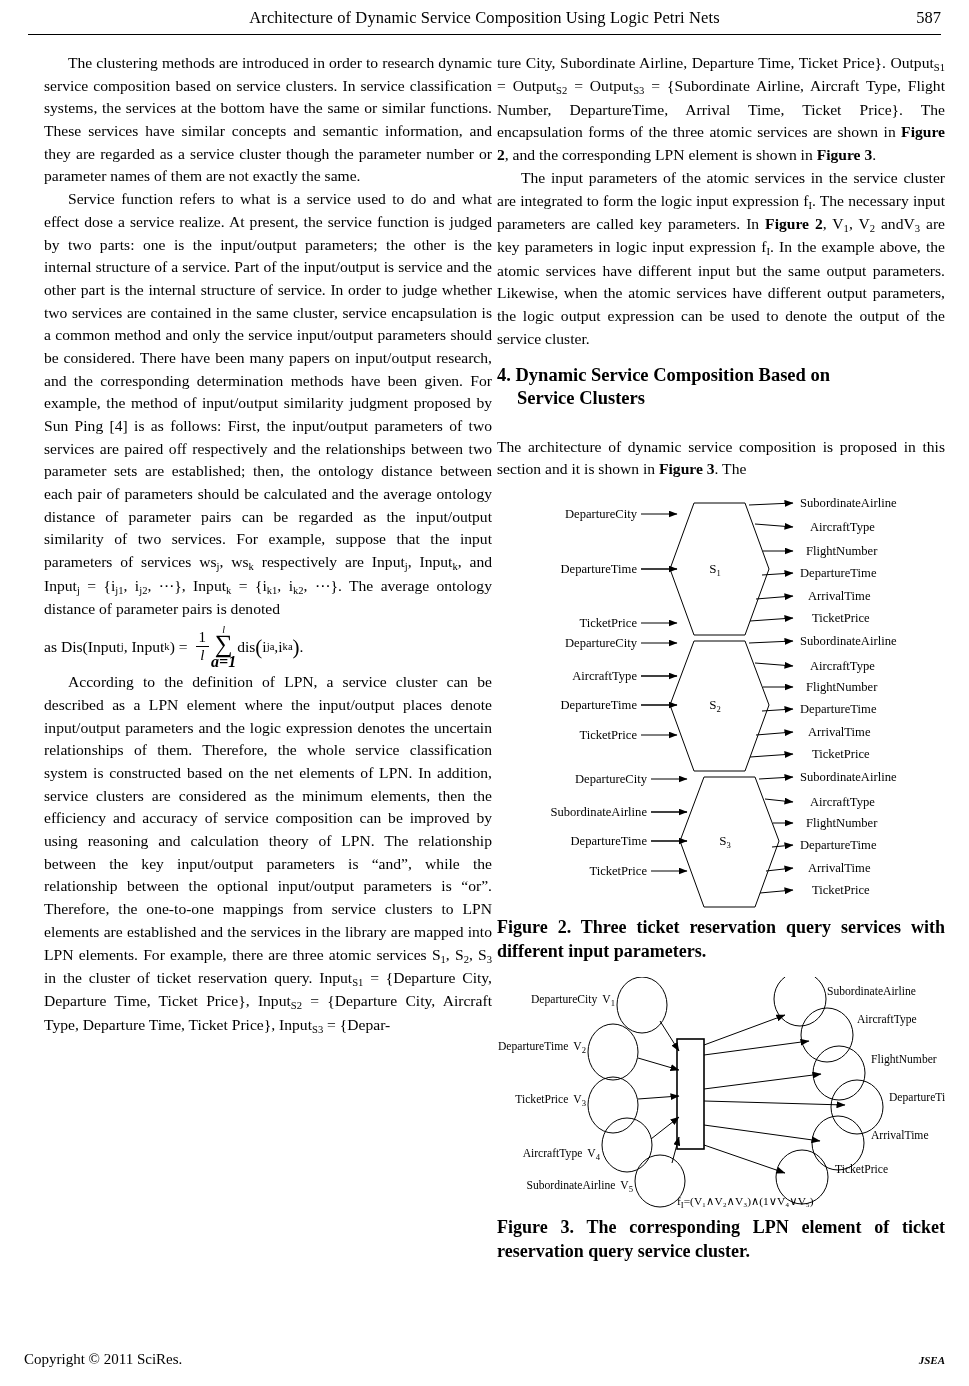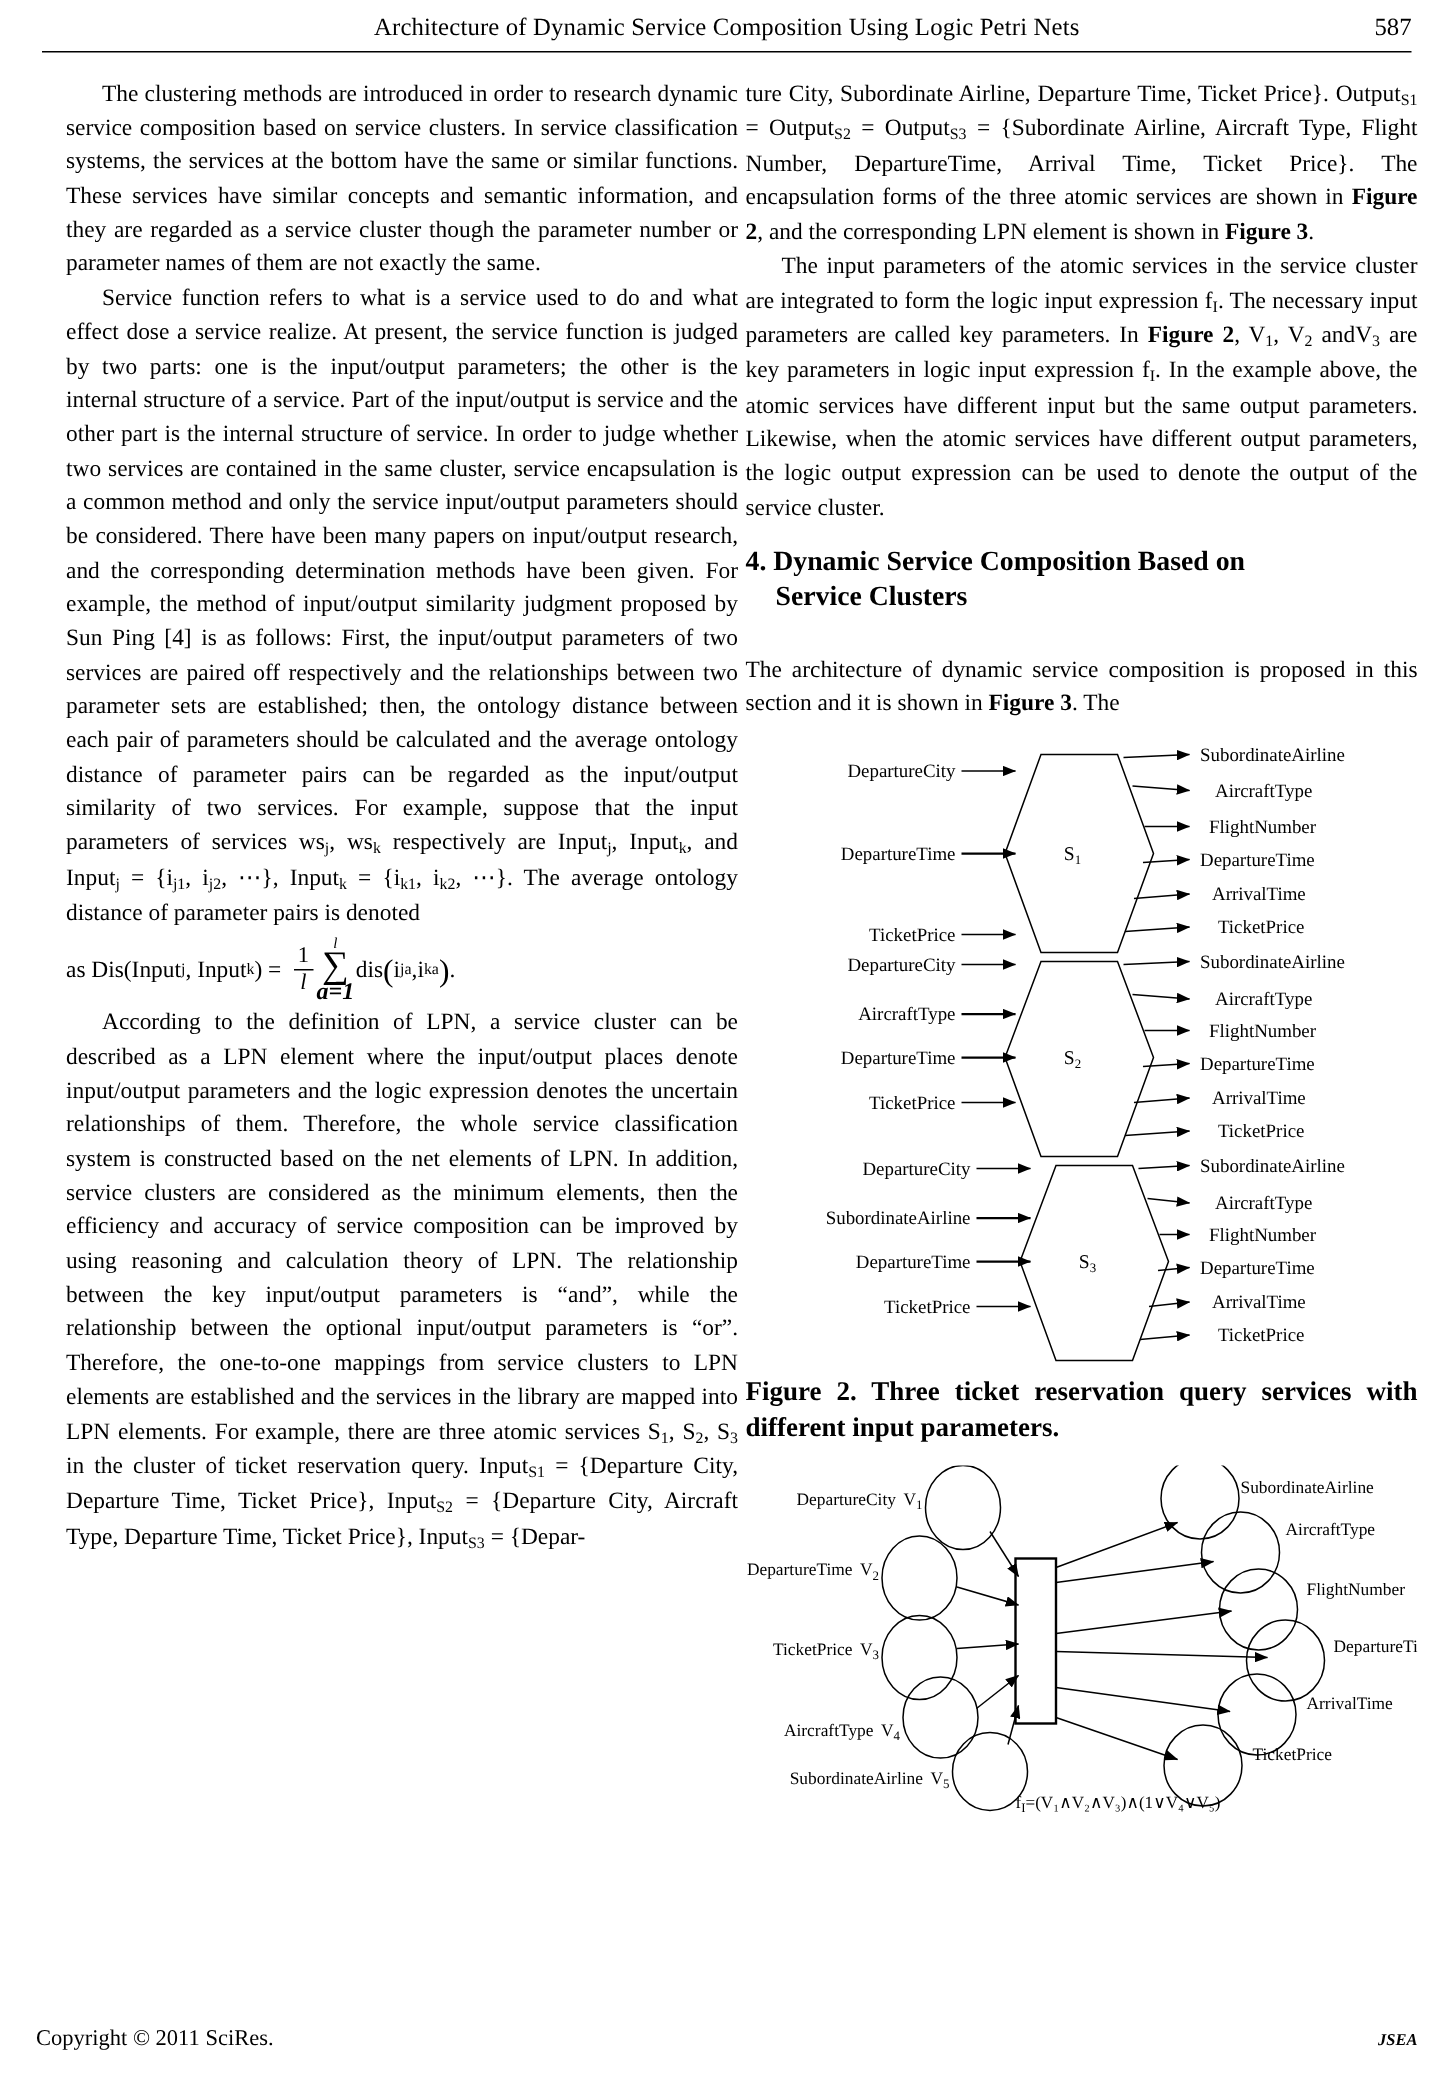--- a/index.html
+++ b/index.html
@@ -381,20 +381,21 @@
 
           <ellipse cx="305" cy="200" rx="26" ry="27" fill="none" stroke="#000" stroke-width="1"></ellipse>
           <text class="f-label-sm" x="338" y="196">TicketPrice</text>
           <line x1="207" y1="168" x2="288" y2="196" stroke="#000" stroke-width="1" marker-end="url(#ah3)"></line>
         </g>
 
         <text class="f-expr" x="180" y="228">
           <tspan>f</tspan><tspan class="f-sub" dy="3">I</tspan><tspan dy="-3">=(V₁∧V₂∧V₃)∧(1∨V₄∨V₅)</tspan>
         </text>
       </svg>
+      <p class="figcap">Figure 3. The corresponding LPN element of ticket reservation query service cluster.</p>
     </div>
 
   </div>
 
   <div class="footer">
     <span>Copyright © 2011 SciRes.</span>
     <span class="jsea">JSEA</span>
   </div>
 
 </div>

